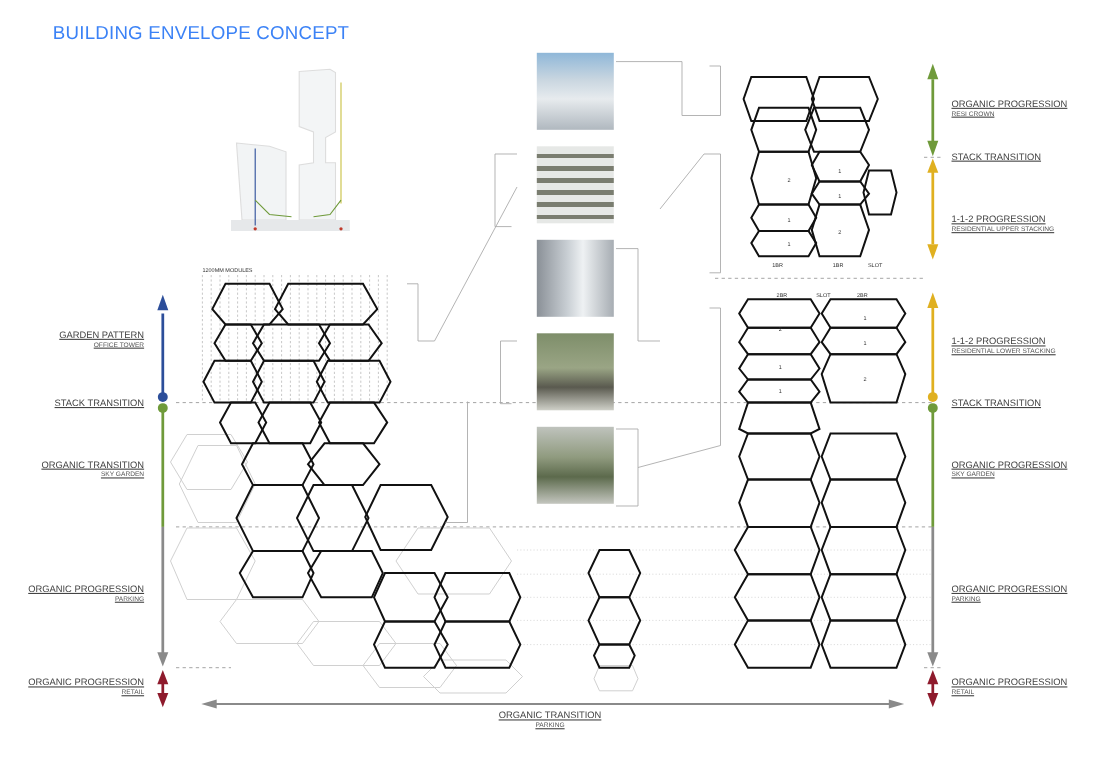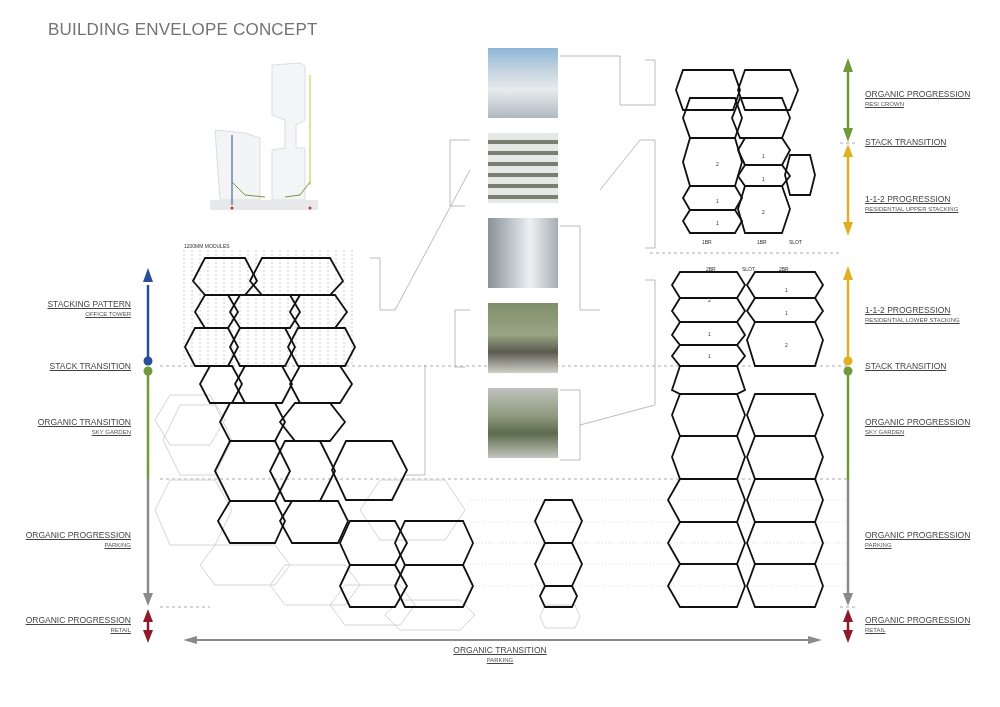--- a/index.html
+++ b/index.html
@@ -1,17 +1,17 @@
 <!DOCTYPE html>
 <html><head>
 <meta charset="utf-8">
 <style>
   html,body{margin:0;padding:0;background:#fff;}
   body{width:1000px;height:707px;position:relative;overflow:hidden;font-family:"Liberation Sans",sans-serif;color:#444;}
-  .title{position:absolute;left:48px;top:20px;font-size:17px;color:#737373;letter-spacing:0.2px;}
+  .title{position:absolute;left:48px;top:20px;font-size:17px;color:#3b82f6;letter-spacing:0.2px;}
   .lbl{position:absolute;text-align:right;line-height:1.05;text-decoration:underline;}
   .lbl .main{font-size:8.5px;color:#444;display:block;}
   .lbl .sub{font-size:6px;color:#555;display:block;margin-top:2px;}
   .lbl.r{text-align:left;}
   .lbl.c{text-align:center;}
   svg{position:absolute;left:0;top:0;}
   .photo{position:absolute;width:70px;height:70px;overflow:hidden;}
   .small{position:absolute;font-size:5px;color:#333;}
 </style>
 </head>
@@ -228,21 +228,21 @@
 <div class="small" style="left:762px;top:209px;">2</div>
 <div class="small" style="left:716px;top:220px;">1</div>
 <div class="small" style="left:708px;top:297px;">2</div>
 <div class="small" style="left:785px;top:287px;">1</div>
 <div class="small" style="left:785px;top:310px;">1</div>
 <div class="small" style="left:708px;top:331px;">1</div>
 <div class="small" style="left:708px;top:353px;">1</div>
 <div class="small" style="left:785px;top:342px;">2</div>
 
 <div class="lbl" style="right:869px;top:300px;">
-  <span class="main">STACKING PATTERN</span>
+  <span class="main">GARDEN PATTERN</span>
     <span class="sub">OFFICE TOWER</span>
   </div>
 <div class="lbl" style="right:869px;top:362px;">
   <span class="main">STACK TRANSITION</span>
   </div>
 <div class="lbl" style="right:869px;top:418px;">
   <span class="main">ORGANIC TRANSITION</span>
     <span class="sub">SKY GARDEN</span>
   </div>
 <div class="lbl" style="right:869px;top:531px;">

